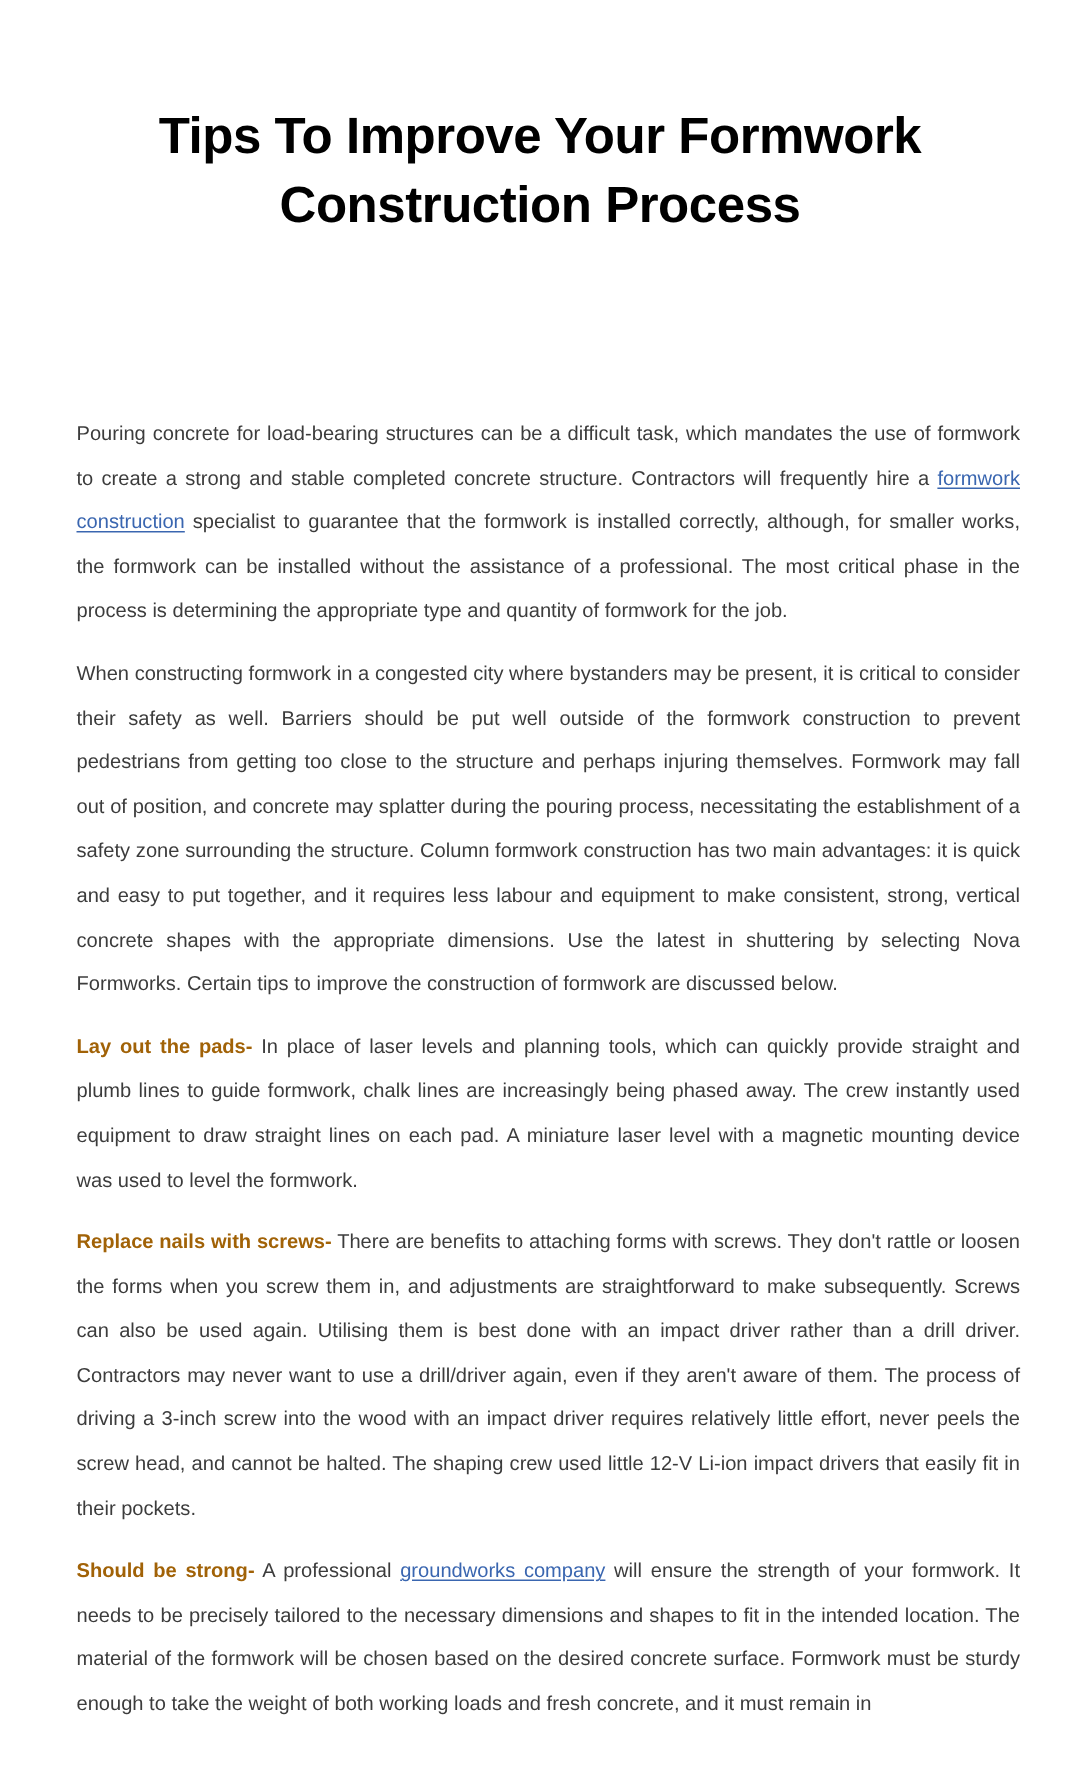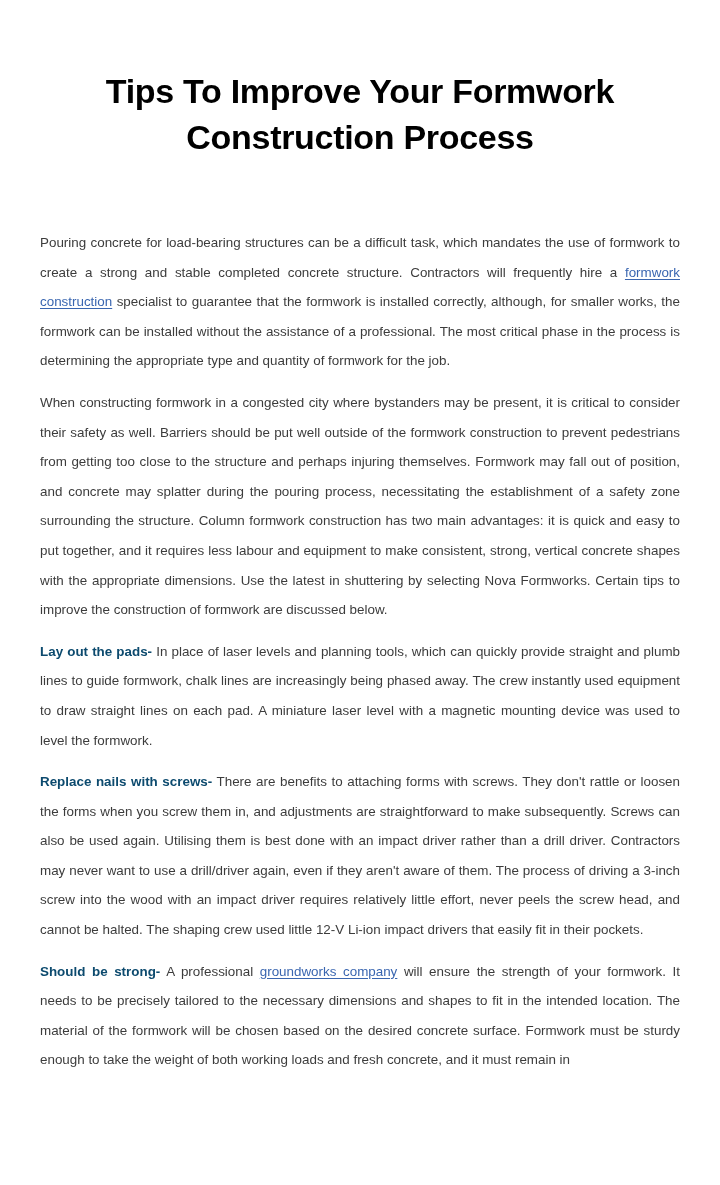--- a/index.html
+++ b/index.html
@@ -26,40 +26,40 @@
     padding: 68px 55px 0 55px;
     text-align: center;
     font-family: "Liberation Sans", sans-serif;
     font-weight: bold;
     font-size: 34px;
     line-height: 46px;
     letter-spacing: -0.3px;
     color: #000000;
   }
   .content {
-    padding: 0 40px 0 40px;
-    margin-top: 68px;
+    padding: 0 40px 0 51px;
+    margin-top: 114px;
   }
   p.para {
     margin: 0 0 12px 0;
     padding: 0;
     text-align: justify;
     text-justify: inter-word;
     font-family: "Liberation Sans", sans-serif;
     font-size: 13.4px;
     line-height: 29.6px;
     color: #3c3c3c;
     word-spacing: 0px;
   }
   p.para:last-child {
     margin-bottom: 0;
   }
   .lead {
     font-weight: bold;
-    color: #0c4a6e;
+    color: #a16207;
   }
   a.doclink {
     color: #3a66b0;
     text-decoration: underline;
     text-underline-offset: 2px;
   }
 </style>
 </head>
 <body>
 

